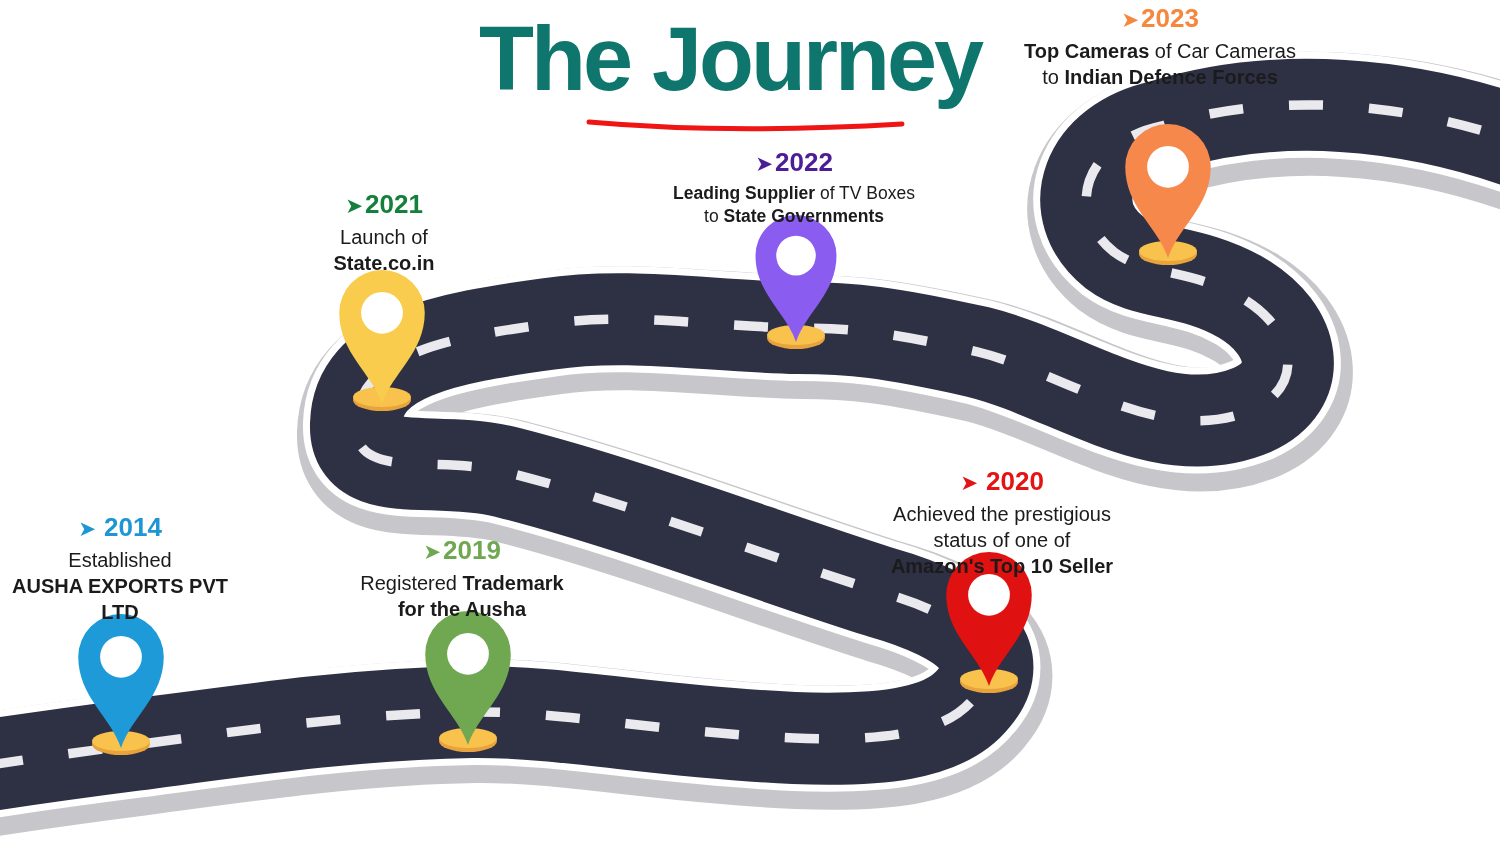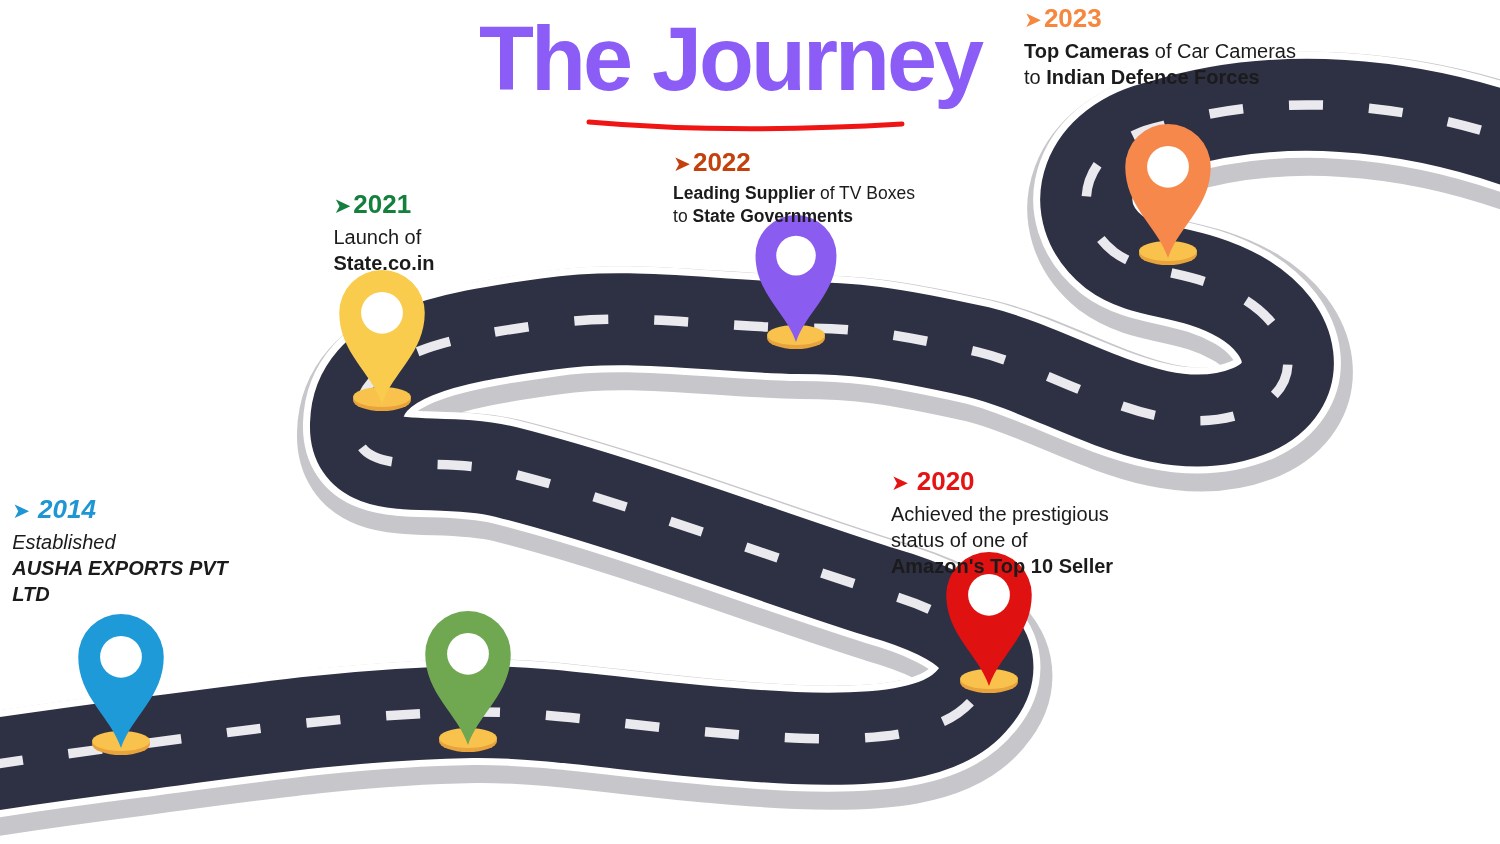--- a/index.html
+++ b/index.html
@@ -2,29 +2,29 @@
 <html><head>
 <meta charset="utf-8">
 <style>
   html,body{margin:0;padding:0;}
   body{width:1500px;height:844px;position:relative;overflow:hidden;background:#ffffff;
        font-family:"Liberation Sans","DejaVu Sans",sans-serif;}
   #stage{position:absolute;left:0;top:0;width:1500px;height:844px;}
   #roadsvg{position:absolute;left:0;top:0;width:1500px;height:844px;display:block;}
   
   .page-title{position:absolute;left:730px;top:14px;transform:translateX(-50%);
-      font-size:90px;font-weight:700;letter-spacing:-3px;color:#8b5cf6;white-space:nowrap;
+      font-size:90px;font-weight:700;letter-spacing:-3px;color:#0f766e;white-space:nowrap;
       line-height:1;z-index:3;}
   
-  .ms{position:absolute;transform:translateX(-50%);color:#1b1b1b;
+  .ms{position:absolute;transform:translateX(-50%);text-align:center;color:#1b1b1b;
       font-size:20px;line-height:26px;white-space:nowrap;z-index:4;}
   .ms .year{font-weight:700;font-size:26px;line-height:31px;margin-bottom:2px;}
   .ms .arrow{font-size:0.82em;margin-right:2px;}
   .b{font-weight:700;}
-  #m2014{left:120px;top:494px;font-style:italic;}
+  #m2014{left:120px;top:512px;}
   #m2019{left:462px;top:535px;}
   #m2020{left:1002px;top:466px;}
   #m2021{left:384px;top:189px;}
   #m2022{left:794px;top:147px;}
   #m2023{left:1160px;top:3px;}
   #m2014 .arrow,#m2020 .arrow{margin-right:8px;}
   #m2022 .line{font-size:17.5px;line-height:23px;}
 </style>
 </head>
 <body style="background: rgb(255, 255, 255);">
@@ -118,36 +118,41 @@
 
   <div class="page-title">The Journey</div>
 
   <div class="ms" id="m2014">
     <div class="year" style="color: rgb(30, 150, 212);"><span class="arrow">➤</span><span>2014</span></div>
     <div class="line"><span>Established</span></div>
     <div class="line"><span class="b">AUSHA EXPORTS PVT</span></div>
     <div class="line"><span class="b">LTD</span></div>
   </div>
 
+  <div class="ms" id="m2019">
+    <div class="year" style="color: rgb(111, 168, 81);"><span class="arrow">➤</span><span>2019</span></div>
+    <div class="line"><span>Registered </span><span class="b">Trademark</span></div>
+    <div class="line"><span class="b">for the Ausha</span></div>
+  </div>
 
   <div class="ms" id="m2020">
     <div class="year" style="color: rgb(228, 20, 20);"><span class="arrow">➤</span><span>2020</span></div>
     <div class="line"><span>Achieved the prestigious</span></div>
     <div class="line"><span>status of one of</span></div>
     <div class="line"><span class="b">Amazon's Top 10 Seller</span></div>
   </div>
 
   <div class="ms" id="m2021">
     <div class="year" style="color: #15803d;"><span class="arrow">➤</span><span>2021</span></div>
     <div class="line"><span>Launch of</span></div>
     <div class="line"><span class="b">State.co.in</span></div>
   </div>
 
   <div class="ms" id="m2022">
-    <div class="year" style="color: #c2410c;"><span class="arrow">➤</span><span>2022</span></div>
+    <div class="year" style="color: #4c1d95;"><span class="arrow">➤</span><span>2022</span></div>
     <div class="line"><span class="b">Leading Supplier</span><span> of TV Boxes</span></div>
     <div class="line"><span>to </span><span class="b">State Governments</span></div>
   </div>
 
   <div class="ms" id="m2023">
     <div class="year" style="color: rgb(246, 135, 63);"><span class="arrow">➤</span><span>2023</span></div>
     <div class="line"><span class="b">Top Cameras</span><span> of Car Cameras</span></div>
     <div class="line"><span>to </span><span class="b">Indian Defence Forces</span></div>
   </div>
 

